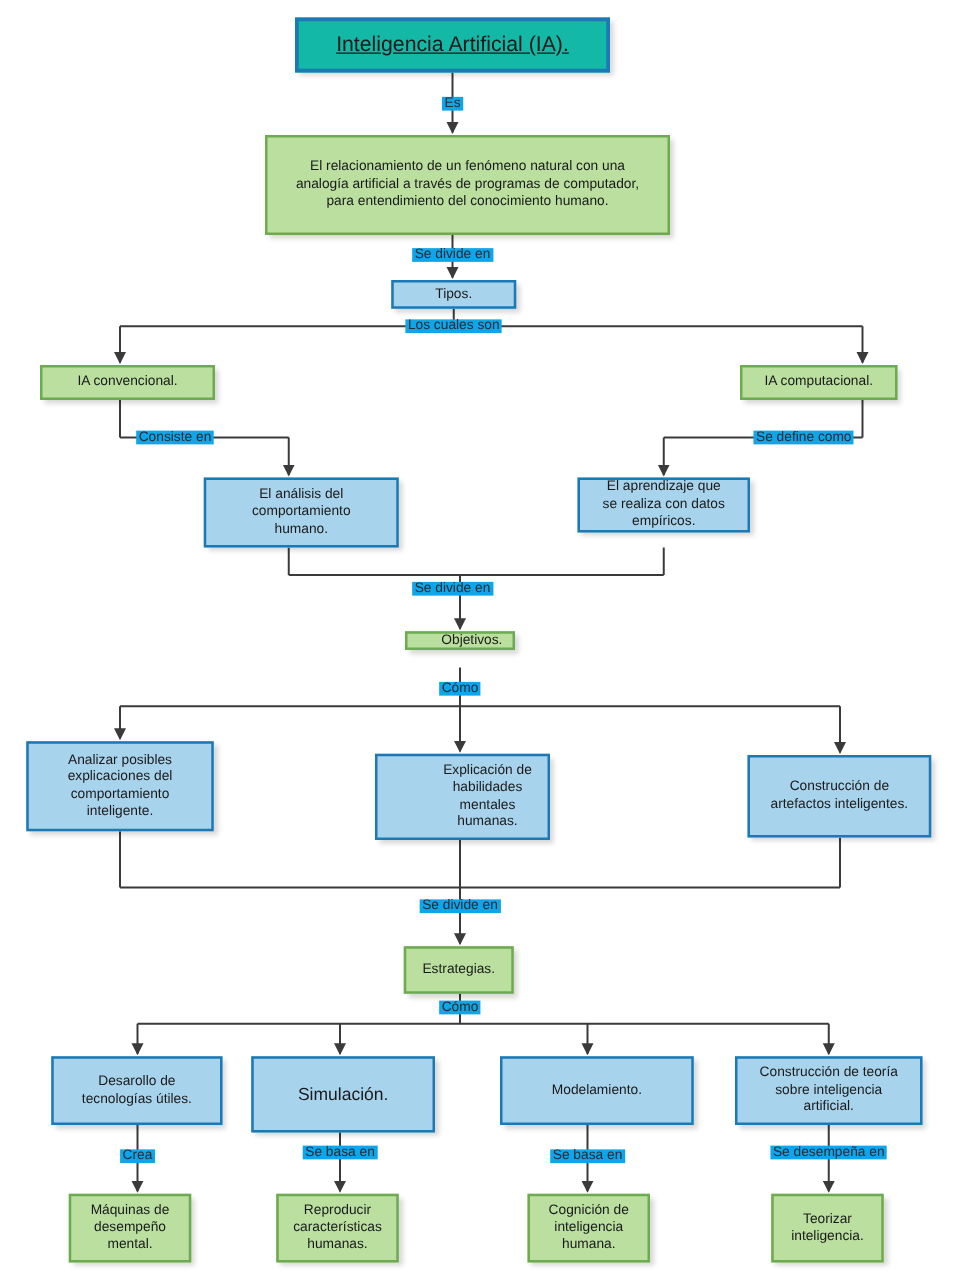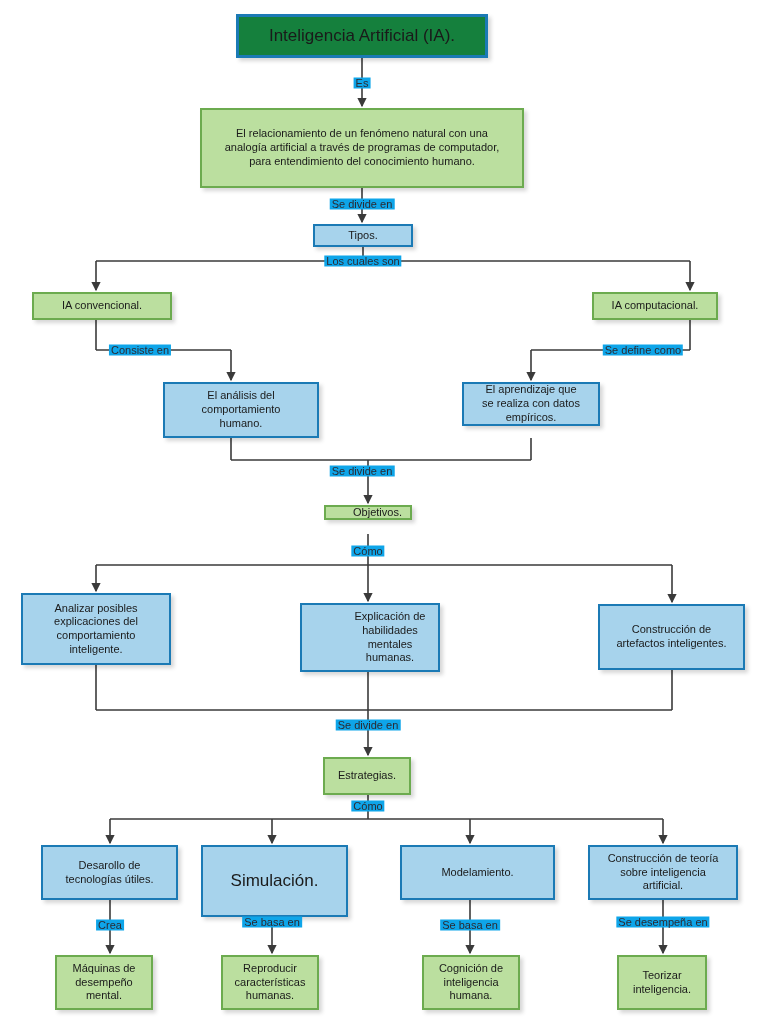--- a/index.html
+++ b/index.html
@@ -38,22 +38,23 @@
   }
   .node.blue {
     background: #a7d3ec;
     border: 2px solid #1b7ab5;
   }
   .node.green {
     background: #bbdf9f;
     border: 2px solid #6cab4f;
   }
   .node.root {
-    background: #15803d;
+    background: #14b8a6;
     border: 3px solid #1b7ab5;
+    text-decoration: underline;
   }
   .edge-label {
     position: absolute;
     color: #2b2b33;
     background: #0ea5e9;
     padding: 0 2px;
     white-space: nowrap;
     transform: translate(-50%, -50%);
     line-height: 1;
   }
@@ -104,21 +105,21 @@
         <path d="M 663 819 L 663 843" fill="none" stroke="#3a3a3a" stroke-width="1.6" marker-end="url(#arrowhead)"></path>
         <path d="M 110 900 L 110 953" fill="none" stroke="#3a3a3a" stroke-width="1.6" marker-end="url(#arrowhead)"></path>
         <path d="M 272 900 L 272 953" fill="none" stroke="#3a3a3a" stroke-width="1.6" marker-end="url(#arrowhead)"></path>
         <path d="M 470 900 L 470 953" fill="none" stroke="#3a3a3a" stroke-width="1.6" marker-end="url(#arrowhead)"></path>
         <path d="M 663 900 L 663 953" fill="none" stroke="#3a3a3a" stroke-width="1.6" marker-end="url(#arrowhead)"></path>
       </g>
   </svg>
 
   <div id="node-layer">
       <div class="node root" style="left: 236px; top: 14px; width: 252px; height: 44px; font-size: 17px;">Inteligencia Artificial (IA).</div>
-      <div class="node green" style="left: 200px; top: 108px; width: 324px; height: 80px; font-size: 11px;">El relacionamiento de un fenómeno natural con una
+      <div class="node green" style="left: 212px; top: 108px; width: 324px; height: 80px; font-size: 11px;">El relacionamiento de un fenómeno natural con una
 analogía artificial a través de programas de computador,
 para entendimiento del conocimiento humano.</div>
       <div class="node blue" style="left: 313px; top: 224px; width: 100px; height: 23px; font-size: 11px;">Tipos.</div>
       <div class="node green" style="left: 32px; top: 292px; width: 140px; height: 28px; font-size: 11px;">IA convencional.</div>
       <div class="node green" style="left: 592px; top: 292px; width: 126px; height: 28px; font-size: 11px;">IA computacional.</div>
       <div class="node blue" style="left: 163px; top: 382px; width: 156px; height: 56px; font-size: 11px;">El análisis del
 comportamiento
 humano.</div>
       <div class="node blue" style="left: 462px; top: 382px; width: 138px; height: 44px; font-size: 11px;">El aprendizaje que
 se realiza con datos
@@ -129,21 +130,21 @@
 comportamiento
 inteligente.</div>
       <div class="node blue" style="left: 300px; top: 603px; width: 140px; height: 69px; font-size: 11px; padding-left: 44px;">Explicación de
 habilidades
 mentales humanas.</div>
       <div class="node blue" style="left: 598px; top: 604px; width: 147px; height: 66px; font-size: 11px;">Construcción de
 artefactos inteligentes.</div>
       <div class="node green" style="left: 323px; top: 757px; width: 88px; height: 38px; font-size: 11px;">Estrategias.</div>
       <div class="node blue" style="left: 41px; top: 845px; width: 137px; height: 55px; font-size: 11px;">Desarollo de
 tecnologías útiles.</div>
-      <div class="node blue" style="left: 201px; top: 845px; width: 147px; height: 72px; font-size: 17px;">Simulación.</div>
+      <div class="node blue" style="left: 201px; top: 845px; width: 147px; height: 61px; font-size: 14px;">Simulación.</div>
       <div class="node blue" style="left: 400px; top: 845px; width: 155px; height: 55px; font-size: 11px;">Modelamiento.</div>
       <div class="node blue" style="left: 588px; top: 845px; width: 150px; height: 55px; font-size: 11px;">Construcción de teoría
 sobre inteligencia
 artificial.</div>
       <div class="node green" style="left: 55px; top: 955px; width: 98px; height: 55px; font-size: 11px;">Máquinas de
 desempeño
 mental.</div>
       <div class="node green" style="left: 221px; top: 955px; width: 98px; height: 55px; font-size: 11px;">Reproducir
 características
 humanas.</div>

